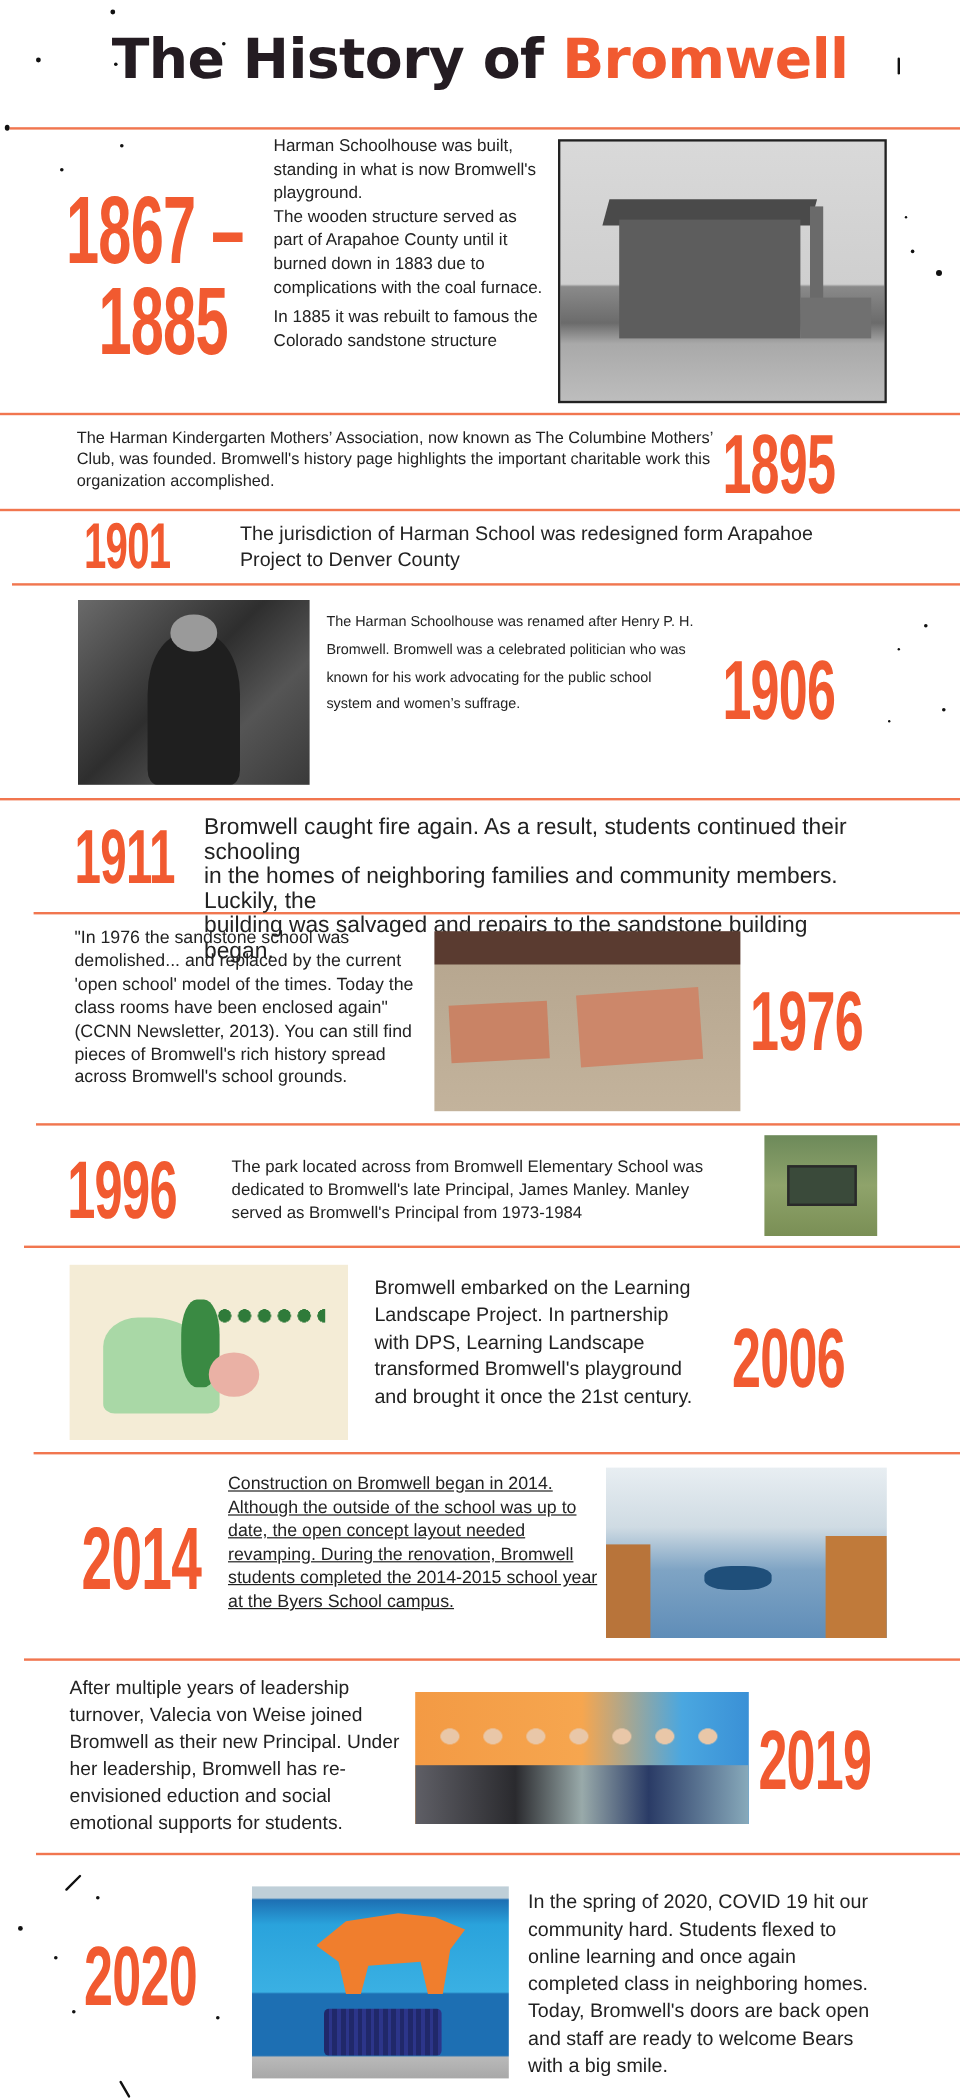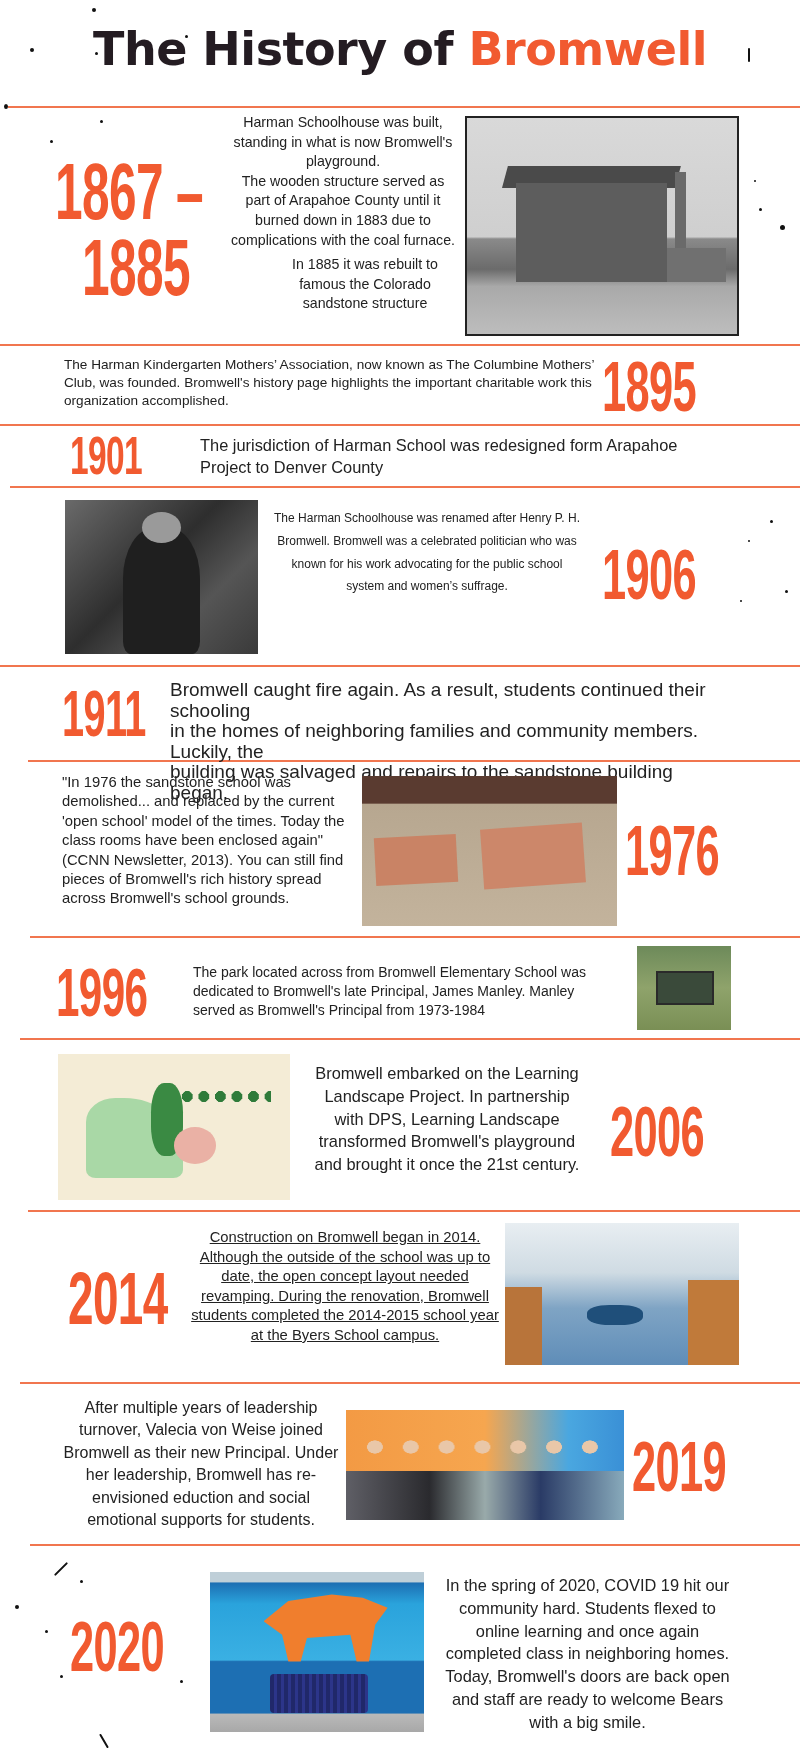--- a/index.html
+++ b/index.html
@@ -19,21 +19,21 @@
     position: absolute; color: #f15a30;
     font-family: "Liberation Sans", sans-serif; font-weight: bold;
     transform: scaleX(0.62); transform-origin: left top; white-space: nowrap;
     letter-spacing: -1px; line-height: 1;
   }
 
   .txt {
     position: absolute; font-family: "Liberation Sans", sans-serif;
     color: #222222; line-height: 1.32;
   }
-  .center { text-align: center; }
+  .center { }
   .left { text-align: left; }
   .rightalign { text-align: left; }
 
   .photo { position: absolute; overflow: hidden; }
 
   
   .ph-school {
     border: 2px solid #222;
     background:
       linear-gradient(180deg, #d9d9d9 0%, #cfcfcf 55%, #8a8a8a 56%, #6b6b6b 70%, #a9a9a9 78%, #bdbdbd 100%);
@@ -91,21 +91,21 @@
 <div class="rule" style="left:28px; top:1210px; width:772px;"></div>
 <div class="rule" style="left:20px; top:1382px; width:780px;"></div>
 <div class="rule" style="left:30px; top:1544px; width:770px;"></div>
 
 <section>
   <div class="year" style="left:55px; top:152px; font-size:80px;">1867 –</div>
   <div class="year" style="left:82px; top:228px; font-size:80px;">1885</div>
   <div class="txt center" style="left:228px; top:113px; width:230px; font-size:14.2px; line-height:19.6px;">
     <div>Harman Schoolhouse was built, standing in what is now Bromwell's playground.</div>
     <div>The wooden structure served as part of Arapahoe County until it burned down in 1883 due to complications with the coal furnace.</div>
-    <div style="margin-top:5px;margin-left:44px;">In 1885 it was rebuilt to famous the Colorado sandstone structure</div>
+    <div style="margin-top:5px;">In 1885 it was rebuilt to famous the Colorado sandstone structure</div>
   </div>
   <div class="photo ph-school" style="left:465px; top:116px; width:274px; height:220px;">
     <div class="roof"></div>
       <div class="bldg"></div>
       <div class="chimney"></div>
       <div class="wing"></div>
   </div>
 </section>
 
 <section>

